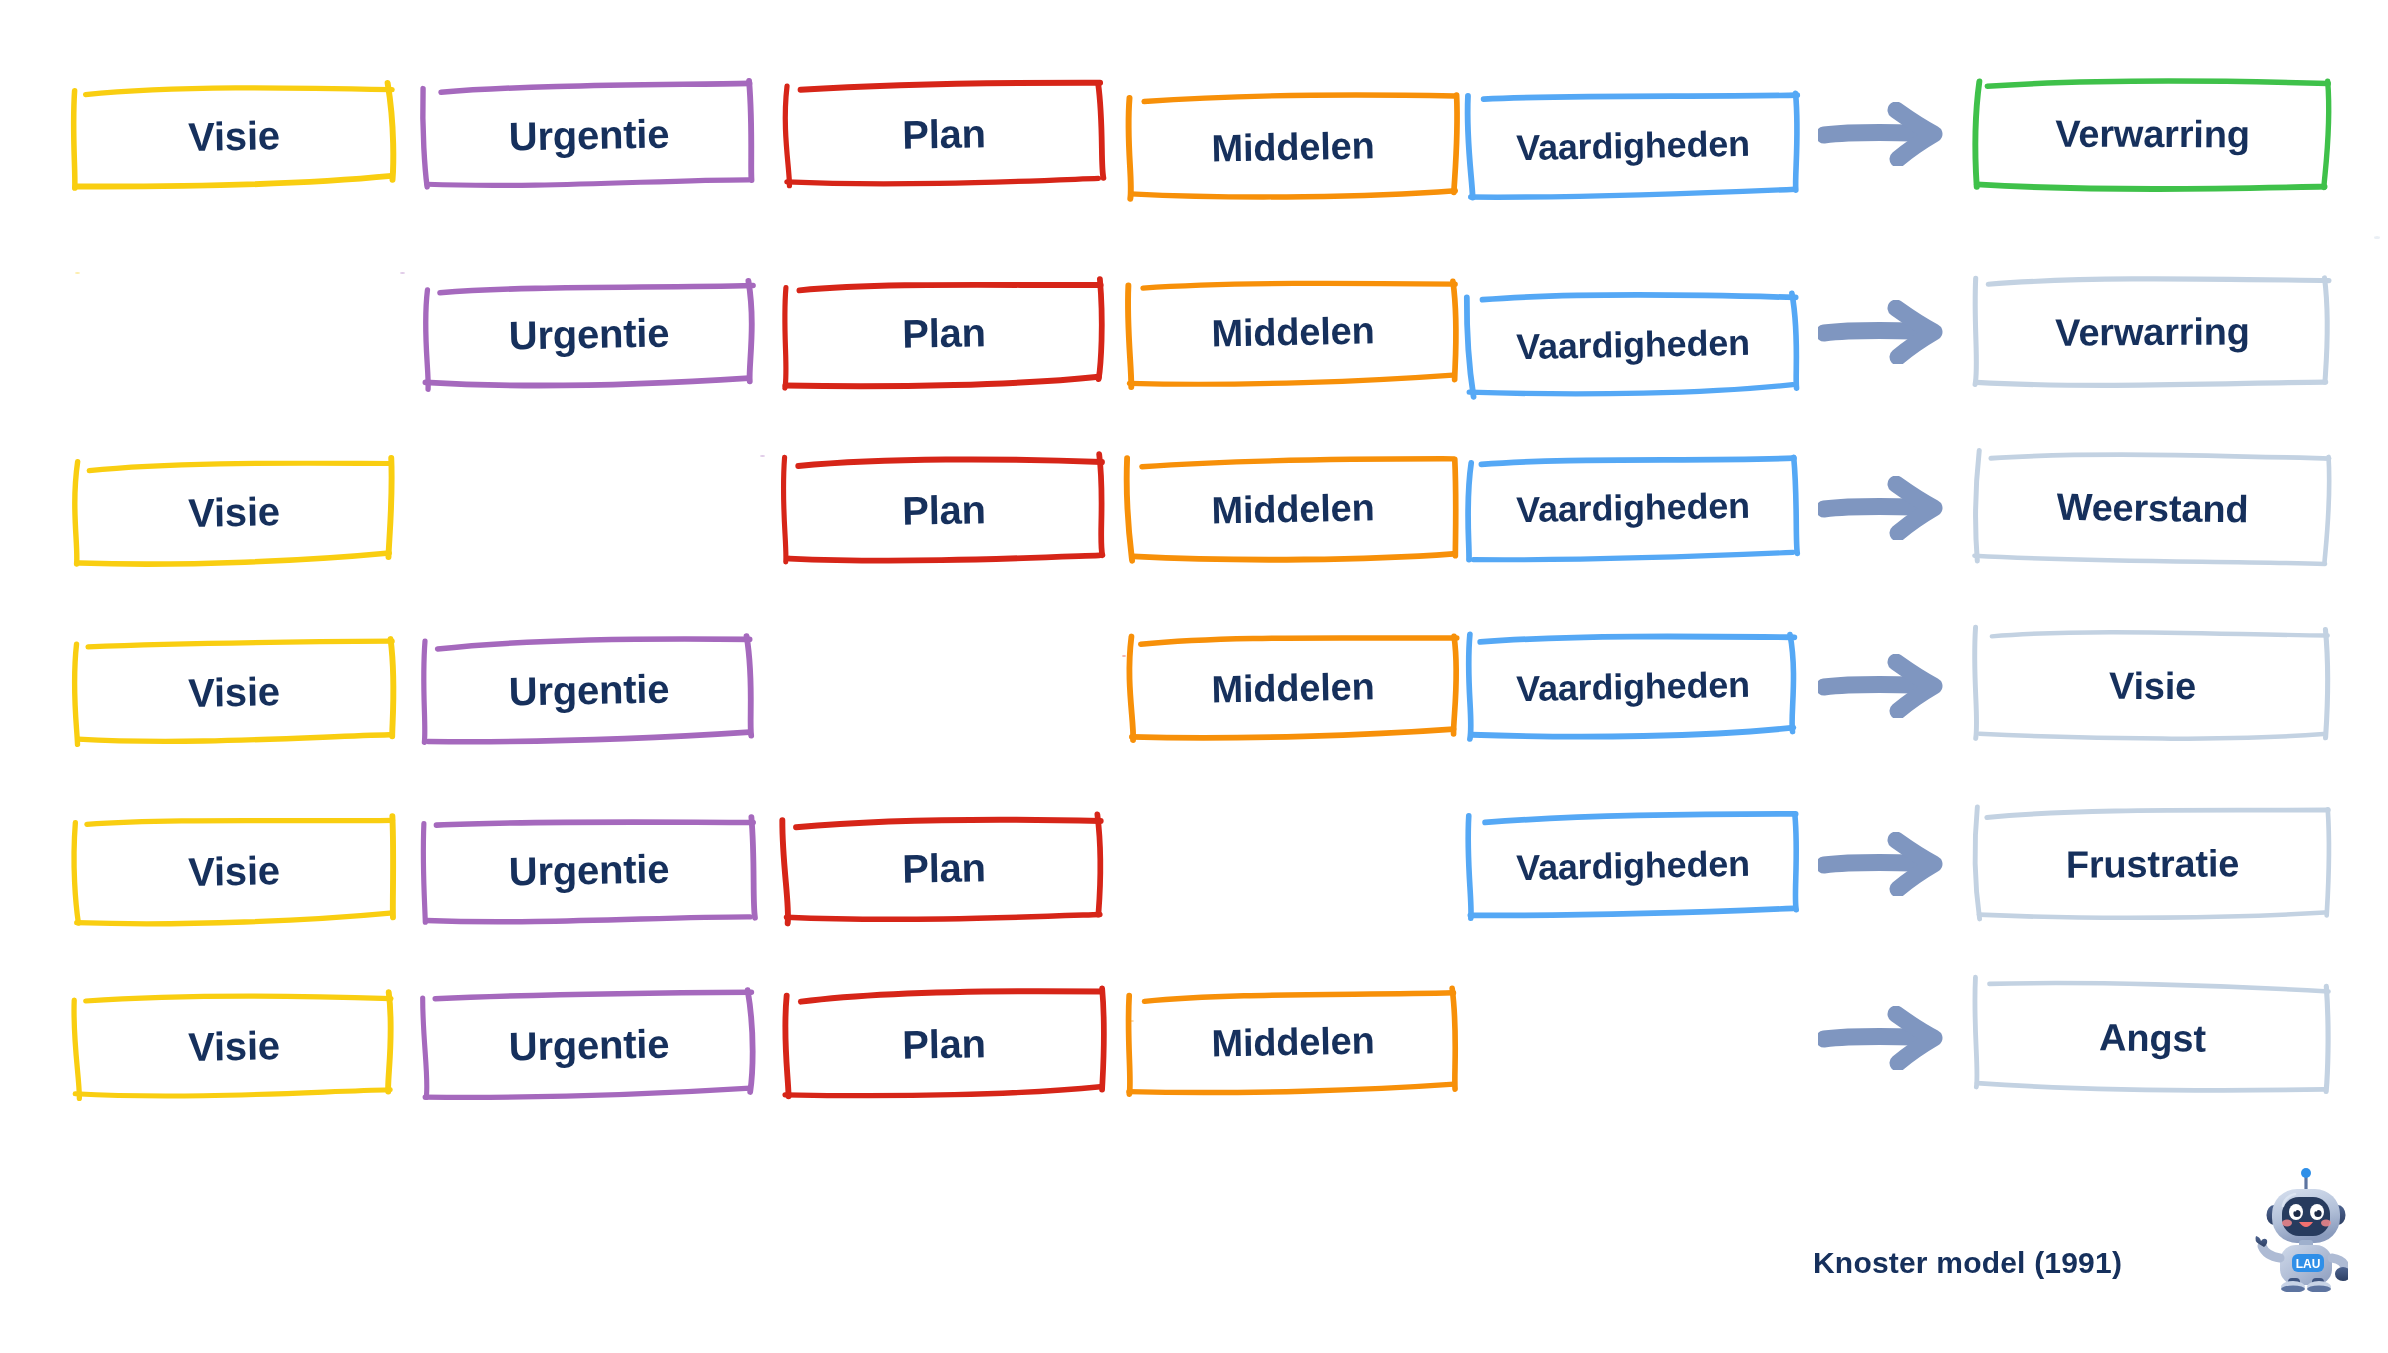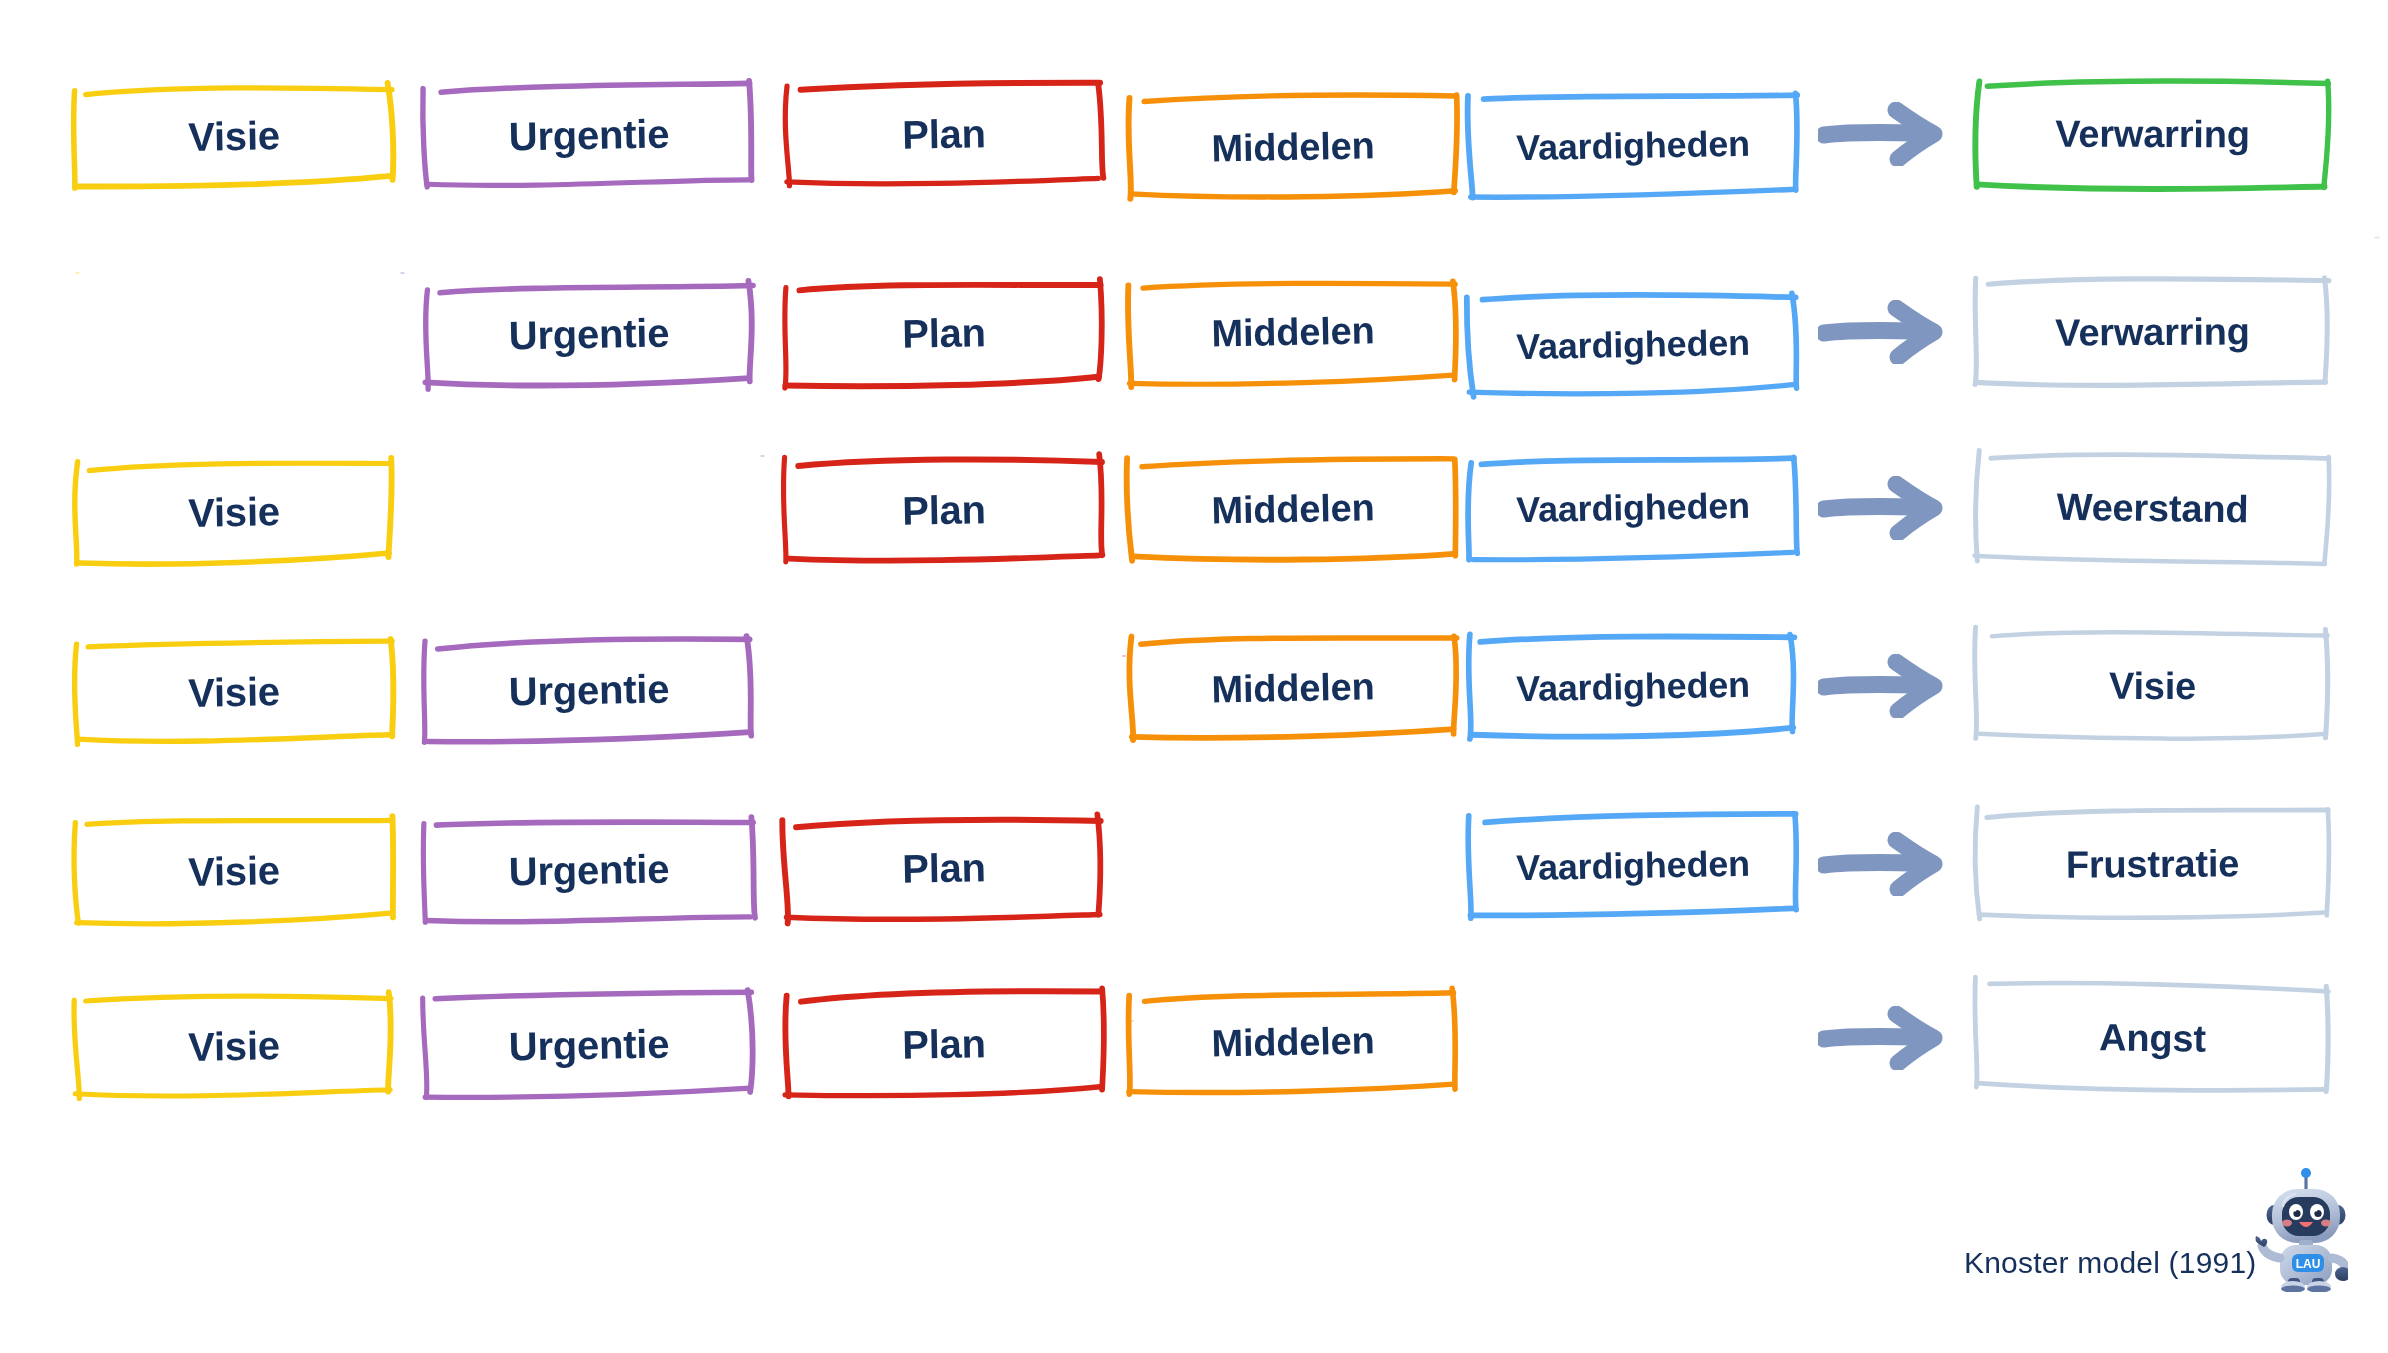--- a/index.html
+++ b/index.html
@@ -389,21 +389,21 @@
       <span class="label f-md">Angst</span>
     </div>
     <div class="speck" style="left: 75px; top: 272px; width: 5px; height: 2px; background: rgb(249, 206, 17); opacity: 0.35;"></div>
     <div class="speck" style="left: 400px; top: 272px; width: 5px; height: 2px; background: rgb(165, 105, 189); opacity: 0.35;"></div>
     <div class="speck" style="left: 760px; top: 455px; width: 5px; height: 2px; background: rgb(165, 105, 189); opacity: 0.35;"></div>
     <div class="speck" style="left: 1130px; top: 1020px; width: 4px; height: 2px; background: rgb(247, 144, 9); opacity: 0.35;"></div>
     <div class="speck" style="left: 2374px; top: 236px; width: 6px; height: 3px; background: rgb(195, 210, 226); opacity: 0.35;"></div>
     <div class="speck" style="left: 1122px; top: 655px; width: 4px; height: 2px; background: rgb(214, 37, 24); opacity: 0.35;"></div>
   </div>
 
-<div id="caption" style="left: 1964px; top: 1246px;">Knoster model (1991)</div>
+<div id="caption" style="left: 1813px; top: 1246px; font-weight: bold;">Knoster model (1991)</div>
 
 <div id="robot" style="left: 2244px; top: 1166px;">
   <svg width="104" height="126" viewBox="0 0 104 126">
     <defs>
       <linearGradient id="bodyG" x1="0" y1="0" x2="1" y2="1">
         <stop offset="0%" stop-color="#cfd9ea"></stop>
         <stop offset="55%" stop-color="#aebbd4"></stop>
         <stop offset="100%" stop-color="#8b9cbe"></stop>
       </linearGradient>
       <linearGradient id="headG" x1="0" y1="0" x2="0.3" y2="1">

